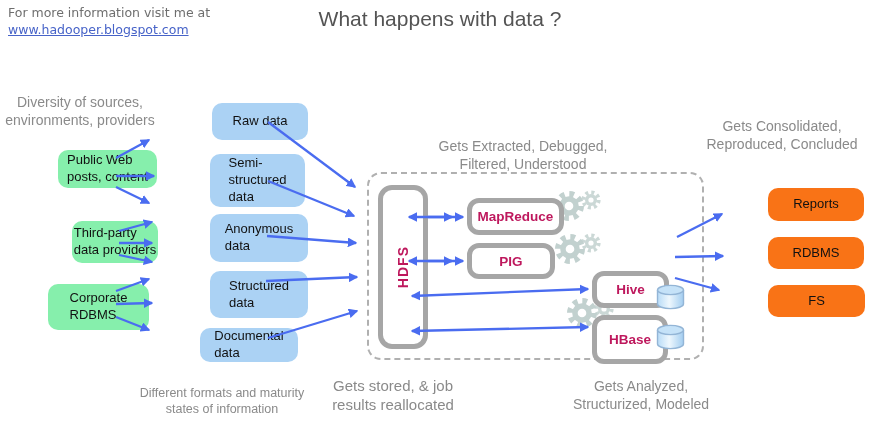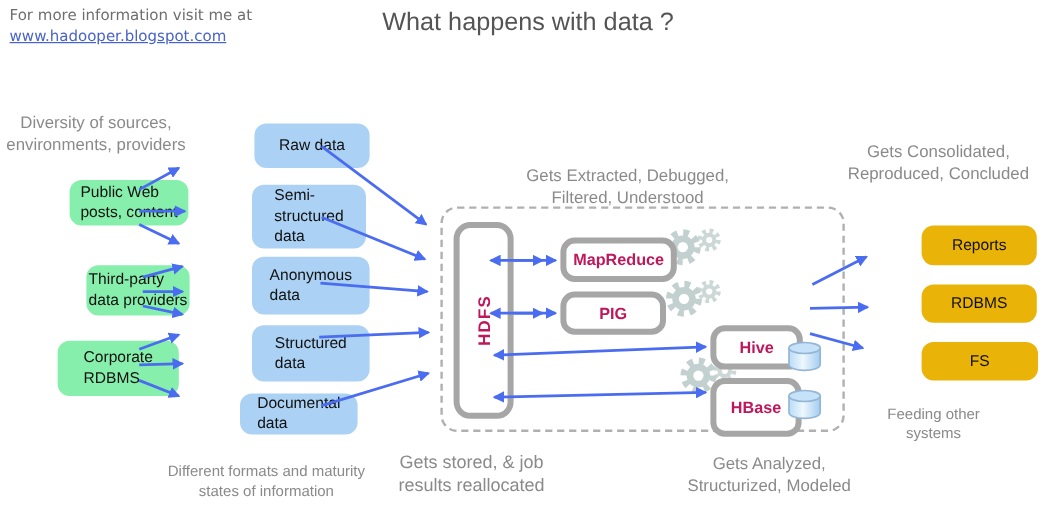--- a/index.html
+++ b/index.html
@@ -6,21 +6,21 @@
   #stage{position:relative;width:879px;height:423px;background:#fff;overflow:hidden;
          font-family:"Liberation Sans",sans-serif;}
   .layer{position:absolute;left:0;top:0;pointer-events:none;}
   .abs{position:absolute;}
   .txt{color:#8a8a8a;text-align:center;white-space:pre-line;line-height:1.28;}
   .box{position:absolute;display:flex;align-items:center;justify-content:center;
        text-align:left;border-radius:10px;color:#111;font-size:13px;line-height:1.3;
        white-space:pre-line;margin-left:40px;}
   .src{background:#86efac;}
   .dat{background:#abd2f4;}
-  .out{background:#eab308;}
+  .out{background:#f97316;}
   .proc{position:absolute;display:flex;align-items:center;justify-content:center;
         background:#fff;border:5px solid #a6a6a6;border-radius:12px;
         font-weight:bold;font-size:13.5px;color:#be185d;box-sizing:border-box;}
   #hdfs-box{border-radius:14px;}
   #hdfs-box span{writing-mode:vertical-rl;transform:rotate(180deg);
         letter-spacing:1px;font-size:14px;}
   #dashed-frame{position:absolute;left:367px;top:172px;width:337px;height:188px;
         border:2px dashed #b0b0b0;border-radius:14px;box-sizing:border-box;}
   #info-block{left:8px;top:5px;font-family:"DejaVu Sans",sans-serif;font-size:12.5px;
         color:#6e6e6e;line-height:1.35;}
@@ -87,22 +87,20 @@
   <div class="abs txt" style="left:113px;top:385px;width:218px;font-size:12.5px;">Different formats and maturity
 states of information</div>
   <div class="abs txt" style="left:392px;top:126px;width:262px;font-size:14px;margin-top:12px;">Gets Extracted, Debugged,
 Filtered, Understood</div>
   <div class="abs txt" style="left:688px;top:118px;width:188px;font-size:14px;">Gets Consolidated,
 Reproduced, Concluded</div>
   <div class="abs txt" style="left:300px;top:376px;width:186px;font-size:15px;">Gets stored, &amp; job
 results reallocated</div>
   <div class="abs txt" style="left:545px;top:378px;width:192px;font-size:14px;">Gets Analyzed,
 Structurized, Modeled</div>
-  <div class="abs txt" style="left:720px;top:337px;width:116px;font-size:12.5px;">Feeding other
-systems</div>
 
   <div class="box src" style="left:18px;top:150px;width:99px;height:38px;">Public Web
 posts, content</div>
   <div class="box src" style="left:32px;top:221px;width:86px;height:42px;">Third-party
 data providers</div>
   <div class="box src" style="left:8px;top:284px;width:101px;height:46px;">Corporate
 RDBMS</div>
 
   <div class="box dat" style="left:172px;top:103px;width:96px;height:37px;">Raw data</div>
   <div class="box dat" style="left:170px;top:154px;width:95px;height:53px;">Semi-

